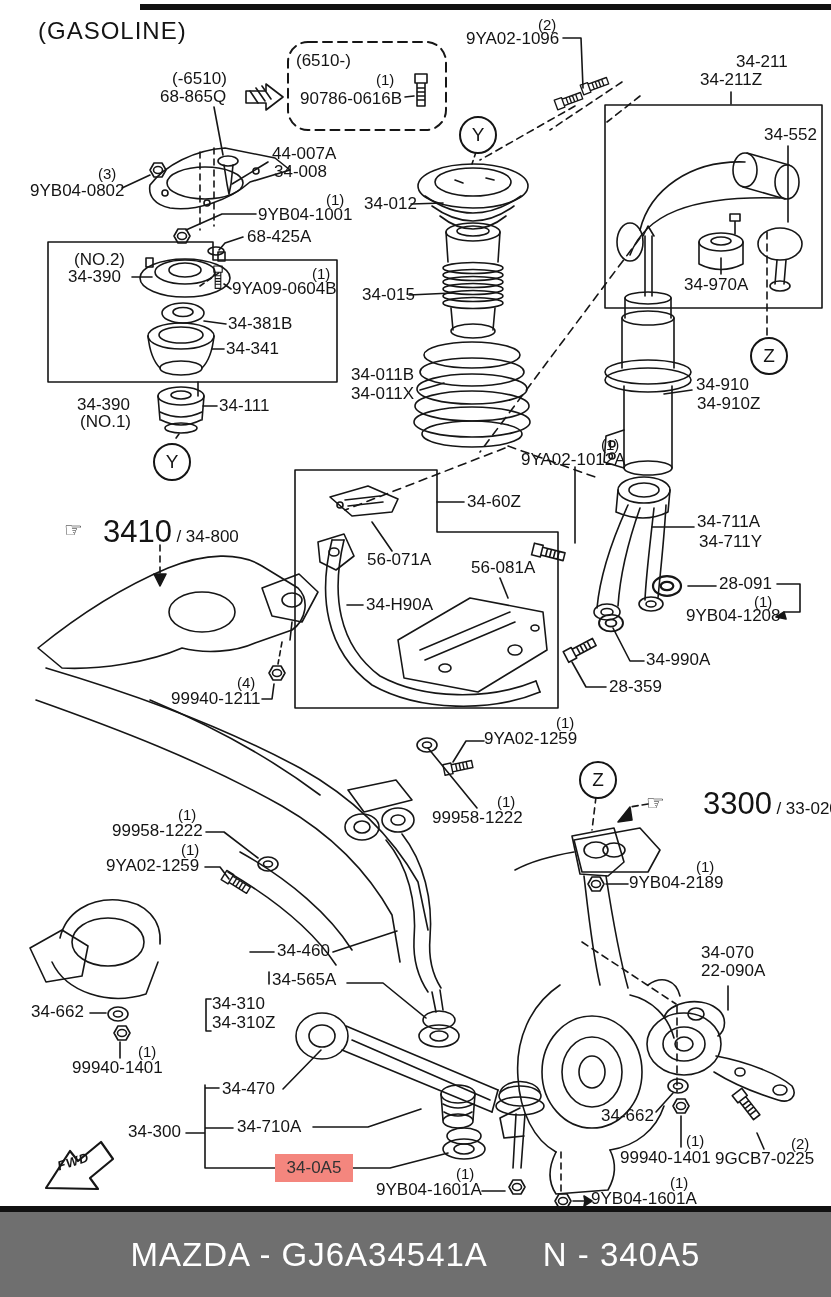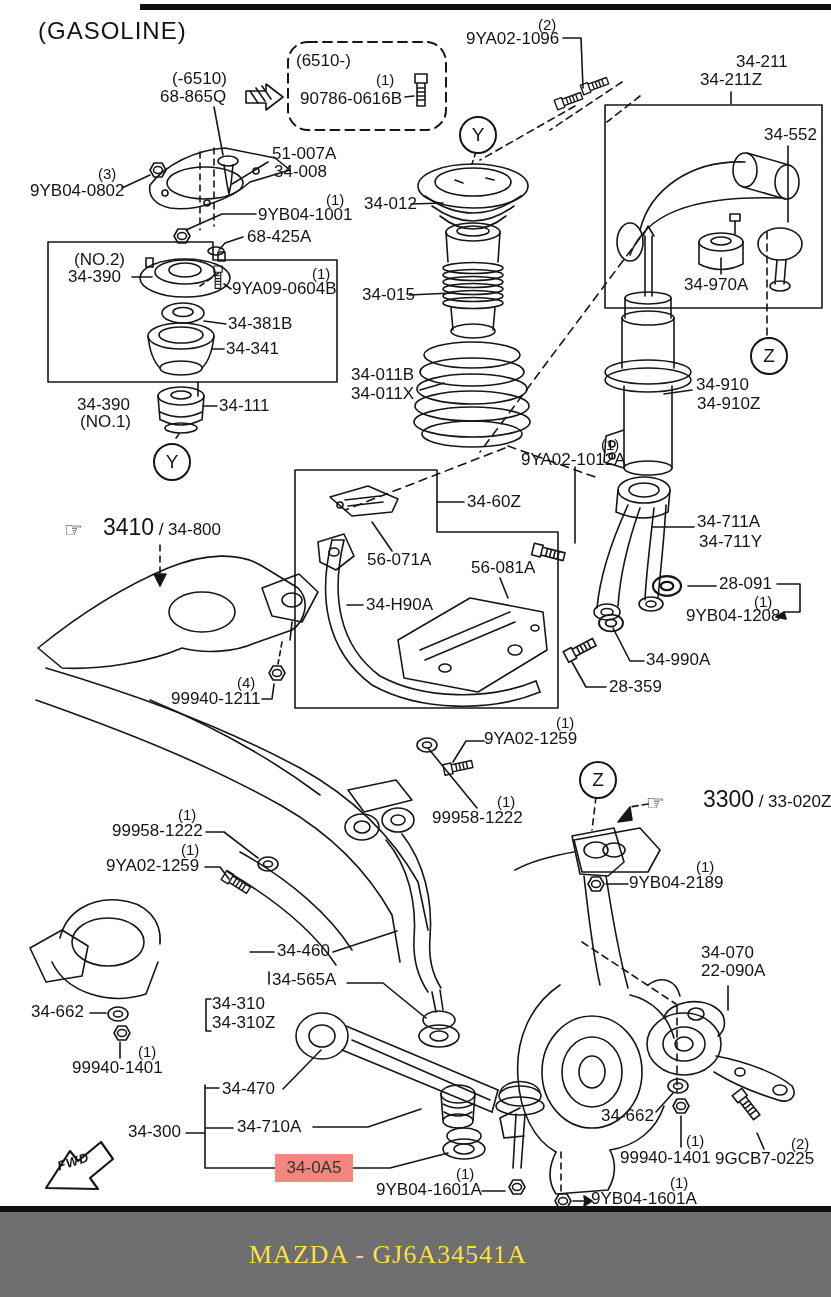--- a/index.html
+++ b/index.html
@@ -3,32 +3,32 @@
 <meta charset="utf-8">
 <style>
   html,body{margin:0;padding:0;background:#ffffff;}
   .stage{position:relative;width:831px;height:1297px;background:#ffffff;overflow:hidden;
          font-family:"Liberation Sans",sans-serif;color:#141414;}
   svg.art{position:absolute;left:0;top:0;z-index:1;}
   .lbl{position:absolute;z-index:2;font-size:17px;line-height:1.05;white-space:nowrap;color:#141414;}
   .qty{font-size:15px;}
   .big{font-size:24px;letter-spacing:1px;}
   .ref{position:absolute;z-index:2;white-space:nowrap;color:#141414;}
-  .ref .ref-num{font-size:23px;}
+  .ref .ref-num{font-size:31px;}
   .ref .ref-rest{font-size:17px;}
   .hand{position:absolute;z-index:2;font-size:21px;color:#141414;}
   .balloon{position:absolute;z-index:2;width:34px;height:34px;border:2.5px solid #141414;border-radius:50%;
            background:#fff;display:flex;align-items:center;justify-content:center;font-size:19px;}
   .hl{position:absolute;z-index:2;left:275px;top:1154px;width:78px;height:28px;
       background:#f4867e;display:flex;align-items:center;justify-content:center;font-size:17px;color:#333;}
   .fwd{position:absolute;z-index:2;left:57px;top:1154px;font-size:13px;font-weight:bold;font-style:italic;
        transform:rotate(-17deg);letter-spacing:1px;}
   .footer{position:absolute;z-index:3;left:0;right:0;top:1206px;bottom:0;background:#6f6f6f;
           border-top:6px solid #111;display:flex;align-items:center;justify-content:center;}
-  .footer span{color:#fde047;font-size:26px;letter-spacing:1px;font-family:Liberation Serif, serif;}
+  .footer span{color:#ffffff;font-size:33px;letter-spacing:1px;}
   .footer .gap{display:inline-block;width:55px;}
 </style>
 </head>
 <body>
 
 <div class="stage">
 
 <svg class="art" width="831" height="1297" viewBox="0 0 831 1297">
   <rect x="140" y="4" width="691" height="6" fill="#111" stroke="none"></rect>
   <g stroke="#161616" fill="none" stroke-width="1.6" stroke-linecap="round" stroke-linejoin="round">
@@ -399,21 +399,21 @@
 <div class="lbl qty" style="left:538px;top:17px">(2)</div>
 <div class="lbl" style="left:466px;top:30px">9YA02-1096</div>
 
 <div class="lbl" style="left:736px;top:53px">34-211</div>
 <div class="lbl" style="left:700px;top:71px">34-211Z</div>
 <div class="lbl" style="left:764px;top:126px">34-552</div>
 <div class="lbl" style="left:684px;top:276px">34-970A</div>
 
 <div class="lbl qty" style="left:98px;top:166px">(3)</div>
 <div class="lbl" style="left:30px;top:182px">9YB04-0802</div>
-<div class="lbl" style="left:272px;top:145px">51-007A</div>
+<div class="lbl" style="left:272px;top:145px">44-007A</div>
 <div class="lbl" style="left:274px;top:163px">34-008</div>
 <div class="lbl qty" style="left:326px;top:192px">(1)</div>
 <div class="lbl" style="left:258px;top:206px">9YB04-1001</div>
 <div class="lbl" style="left:247px;top:228px">68-425A</div>
 
 <div class="lbl" style="left:74px;top:251px">(NO.2)</div>
 <div class="lbl" style="left:68px;top:268px">34-390</div>
 <div class="lbl qty" style="left:312px;top:266px">(1)</div>
 <div class="lbl" style="left:232px;top:280px">9YA09-0604B</div>
 <div class="lbl" style="left:228px;top:315px">34-381B</div>
@@ -493,15 +493,16 @@
 <div class="balloon" style="left:459px;top:116px">Y</div>
 <div class="balloon" style="left:153px;top:443px">Y</div>
 <div class="balloon" style="left:750px;top:337px">Z</div>
 <div class="balloon" style="left:579px;top:761px">Z</div>
 
 <div class="fwd">FWD</div>
 
 <div class="footer">
   <span>MAZDA - GJ6A34541A</span>
   <span class="gap"></span>
+  <span>N - 340A5</span>
 </div>
 
 </div>
 
 </body></html>

